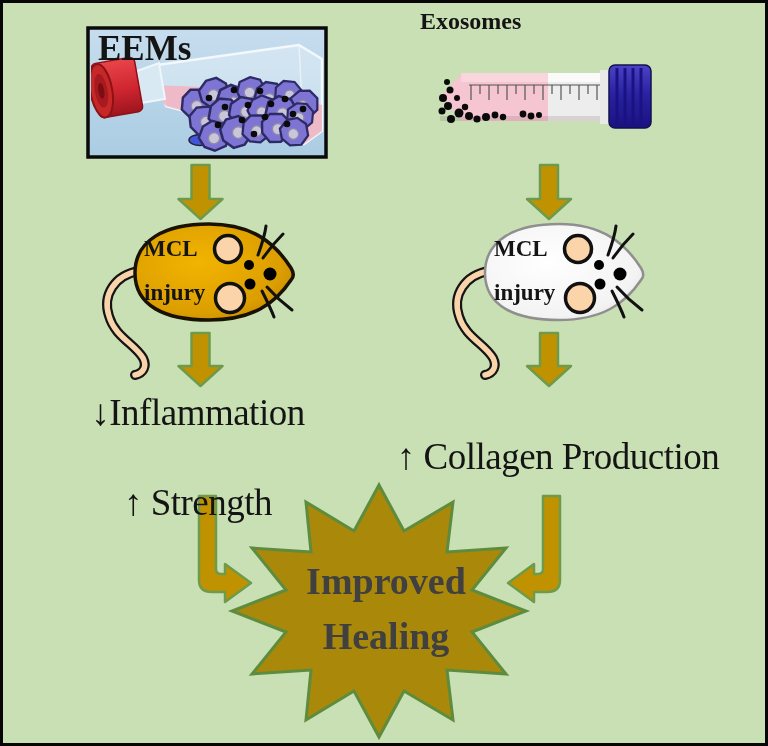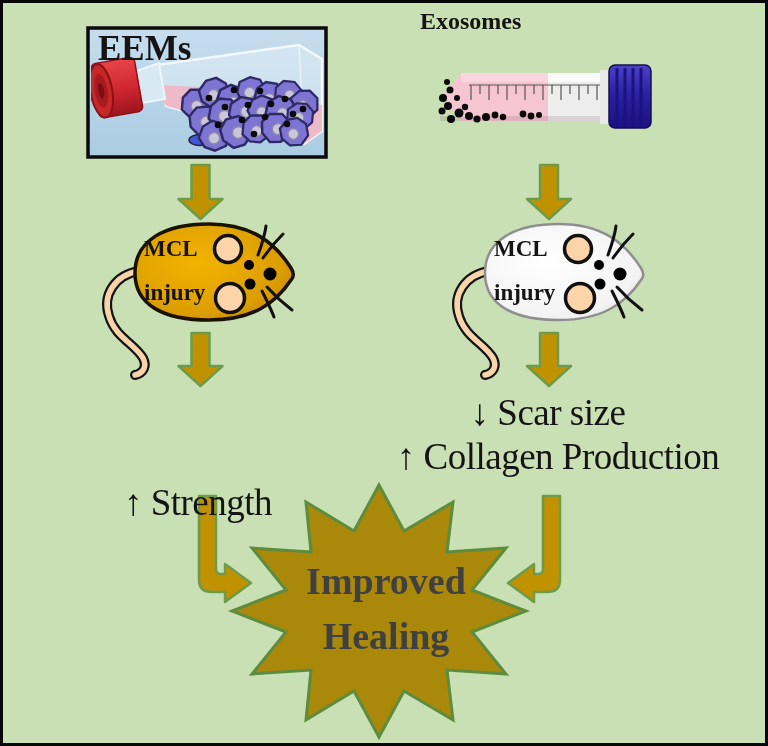--- a/index.html
+++ b/index.html
@@ -236,19 +236,19 @@
 
   <div class="t mcl" id="mcl-left">
     <div>MCL</div>
     <div>injury</div>
   </div>
   <div class="t mcl" id="mcl-right">
     <div>MCL</div>
     <div>injury</div>
   </div>
 
+  <div class="t outcome center" id="out-l1">↓Inflammation</div>
   <div class="t outcome center" id="out-l2">↑ Strength</div>
-  <div class="t outcome center" id="out-r1">↓ Scar size</div>
   <div class="t outcome center" id="out-r2">↑ Collagen Production</div>
 
   <div class="t starline center" id="star-l1">Improved</div>
   <div class="t starline center" id="star-l2">Healing</div>
 </div>
 
 </body></html>

